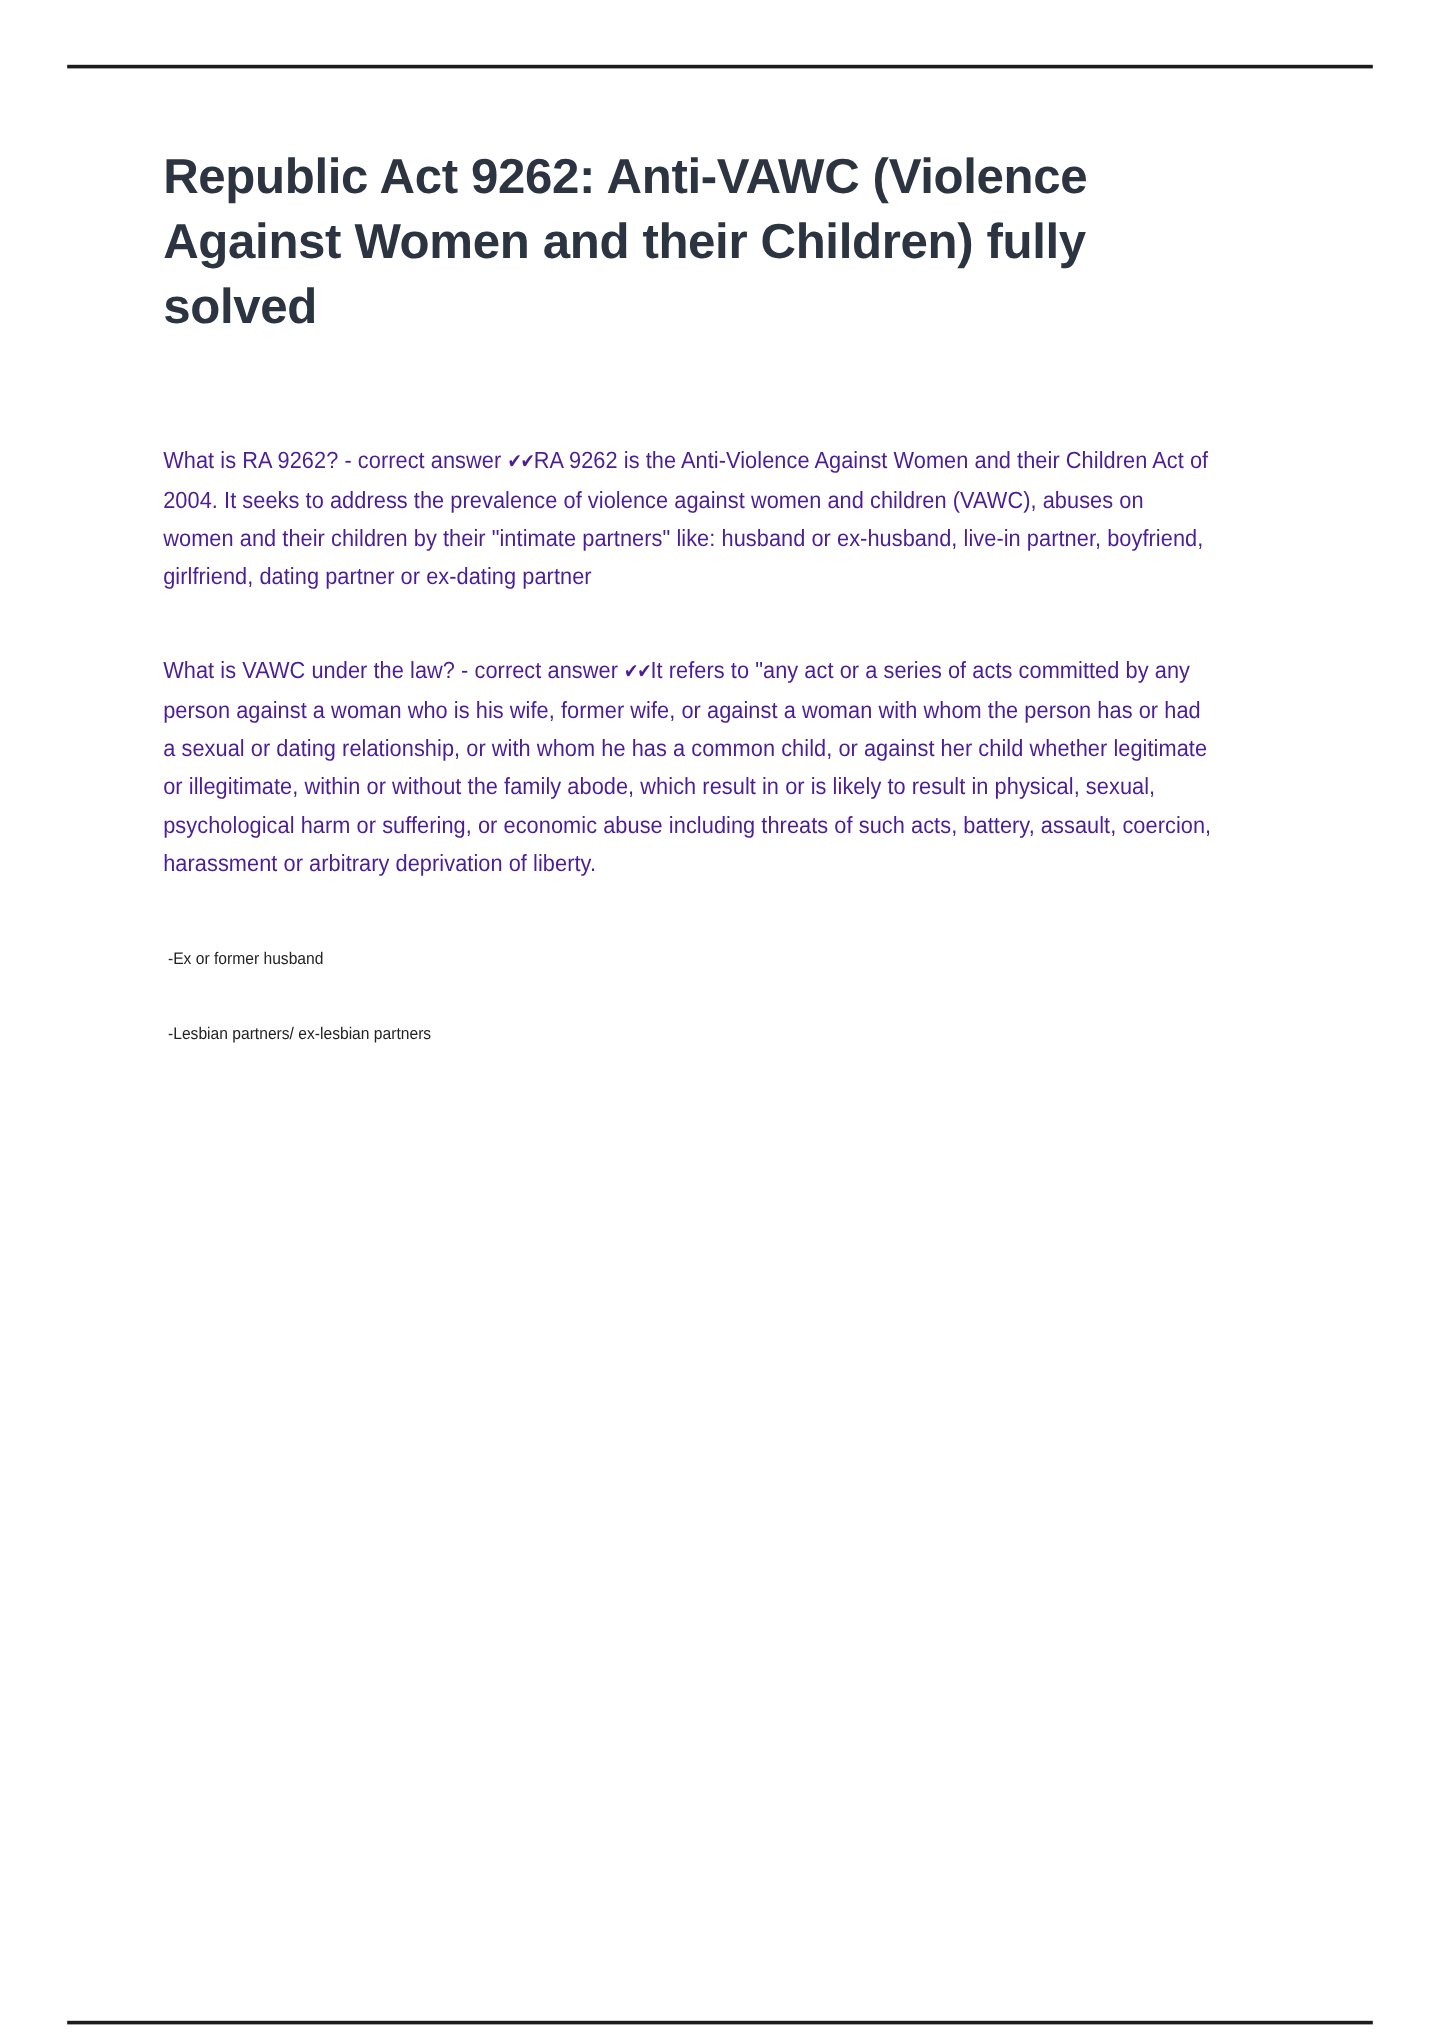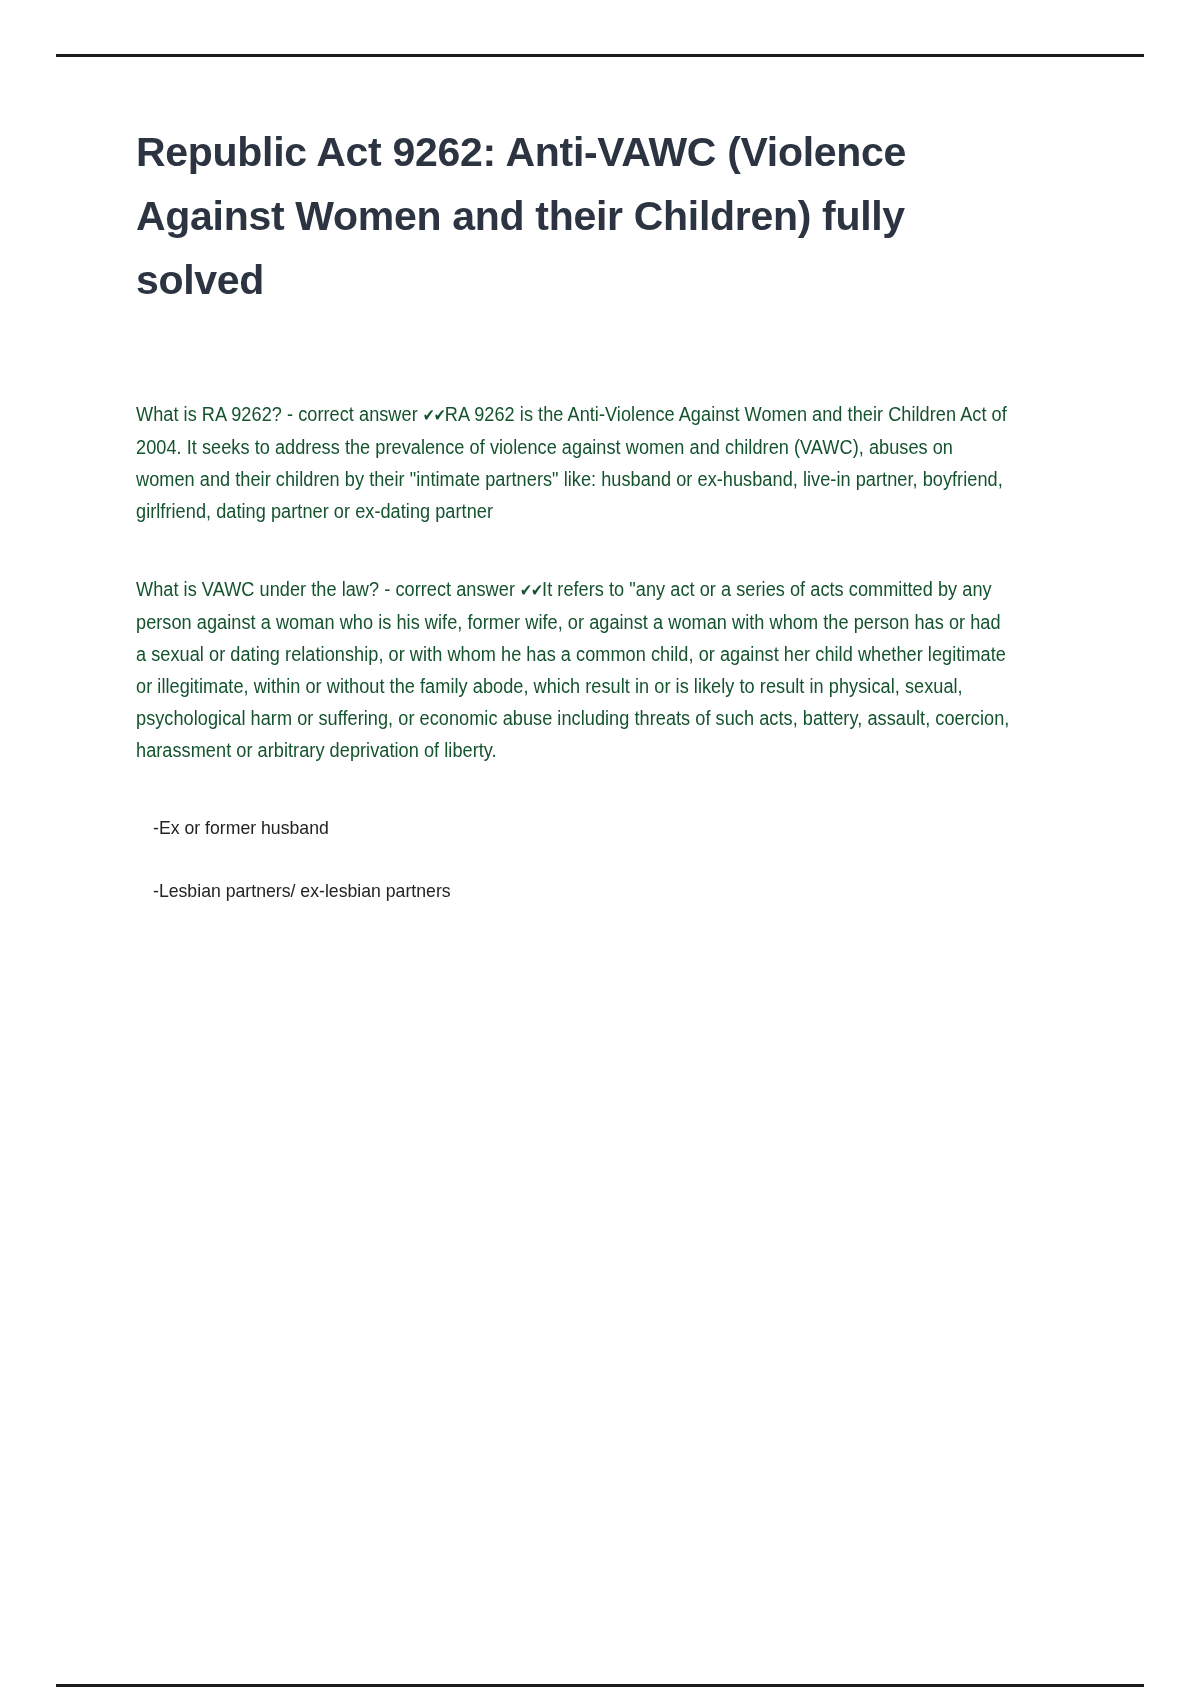--- a/index.html
+++ b/index.html
@@ -37,53 +37,53 @@
     left: 136px;
     top: 120px;
     width: 880px;
   }
 
   h1.doc-title {
     margin: 0;
     padding: 0;
     font-family: "Liberation Sans", "DejaVu Sans", sans-serif;
     font-size: 41px;
-    line-height: 64px;
+    line-height: 54px;
     font-weight: bold;
     letter-spacing: -0.3px;
     color: #2b3440;
     width: 800px;
   }
 
   .body-block {
     margin-top: 86px;
   }
 
   p.para {
     margin: 0 0 46px 0;
     font-size: 19.5px;
     line-height: 32px;
-    color: #14532d;
+    color: #4c1d95;
     font-weight: 400;
     letter-spacing: 0.05px;
     font-stretch: semi-condensed;
     transform-origin: left top;
   }
   p.para:last-child { margin-bottom: 0; }
 
   .check {
     font-family: "DejaVu Sans", sans-serif;
     font-size: 17px;
     letter-spacing: -1px;
     font-weight: 700;
   }
 
   p.listline {
-    margin: 0 0 31px 17px;
-    font-size: 19px;
+    margin: 0 0 31px 4px;
+    font-size: 14px;
     line-height: 32px;
     color: #232323;
   }
 
   .squeeze {
     display: inline-block;
     transform: scaleX(0.93);
     transform-origin: left center;
     width: 107.5%;
   }

